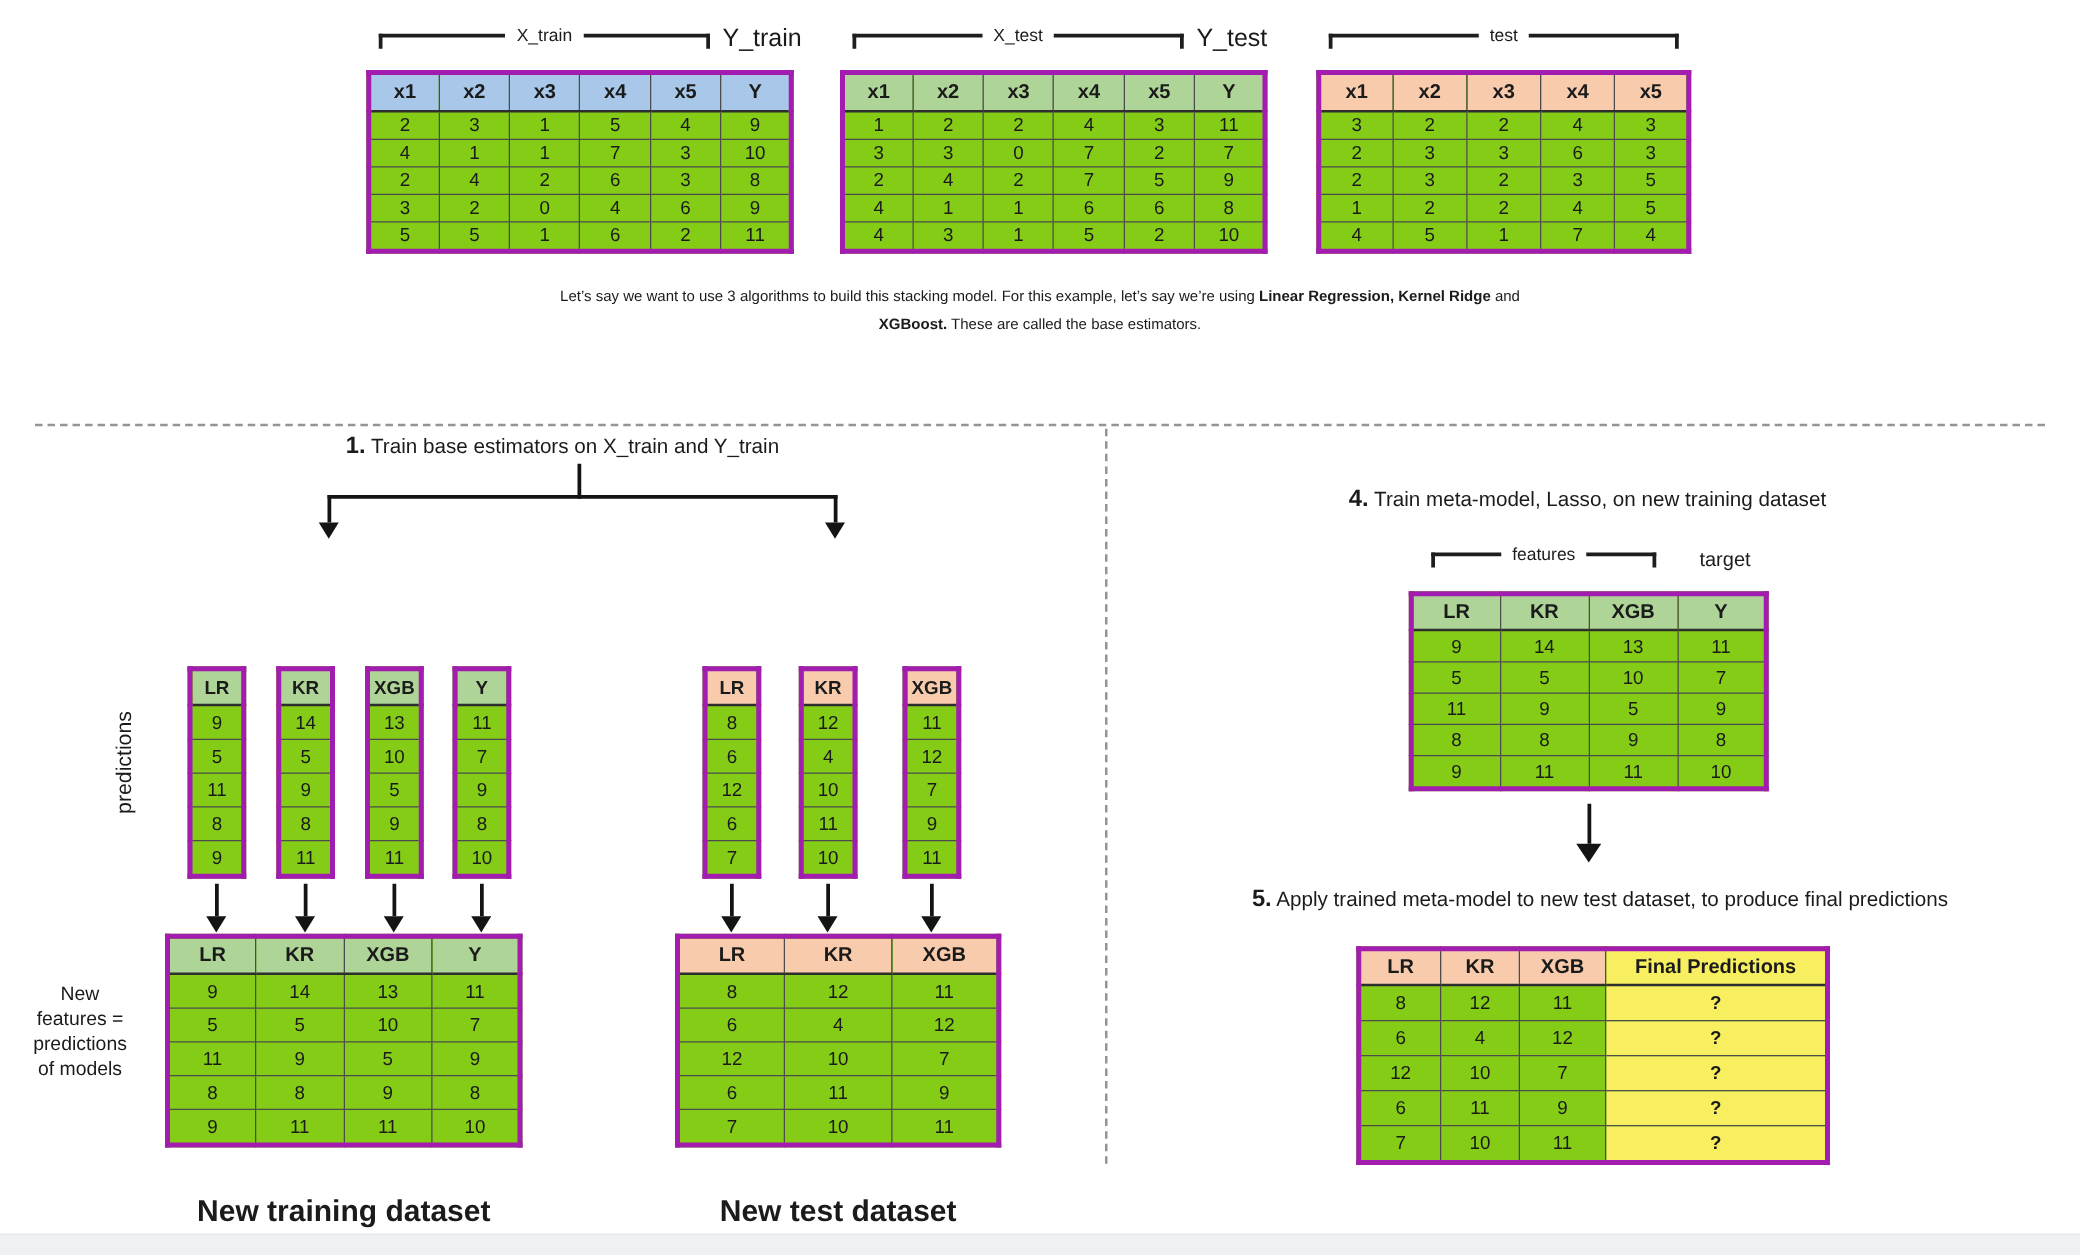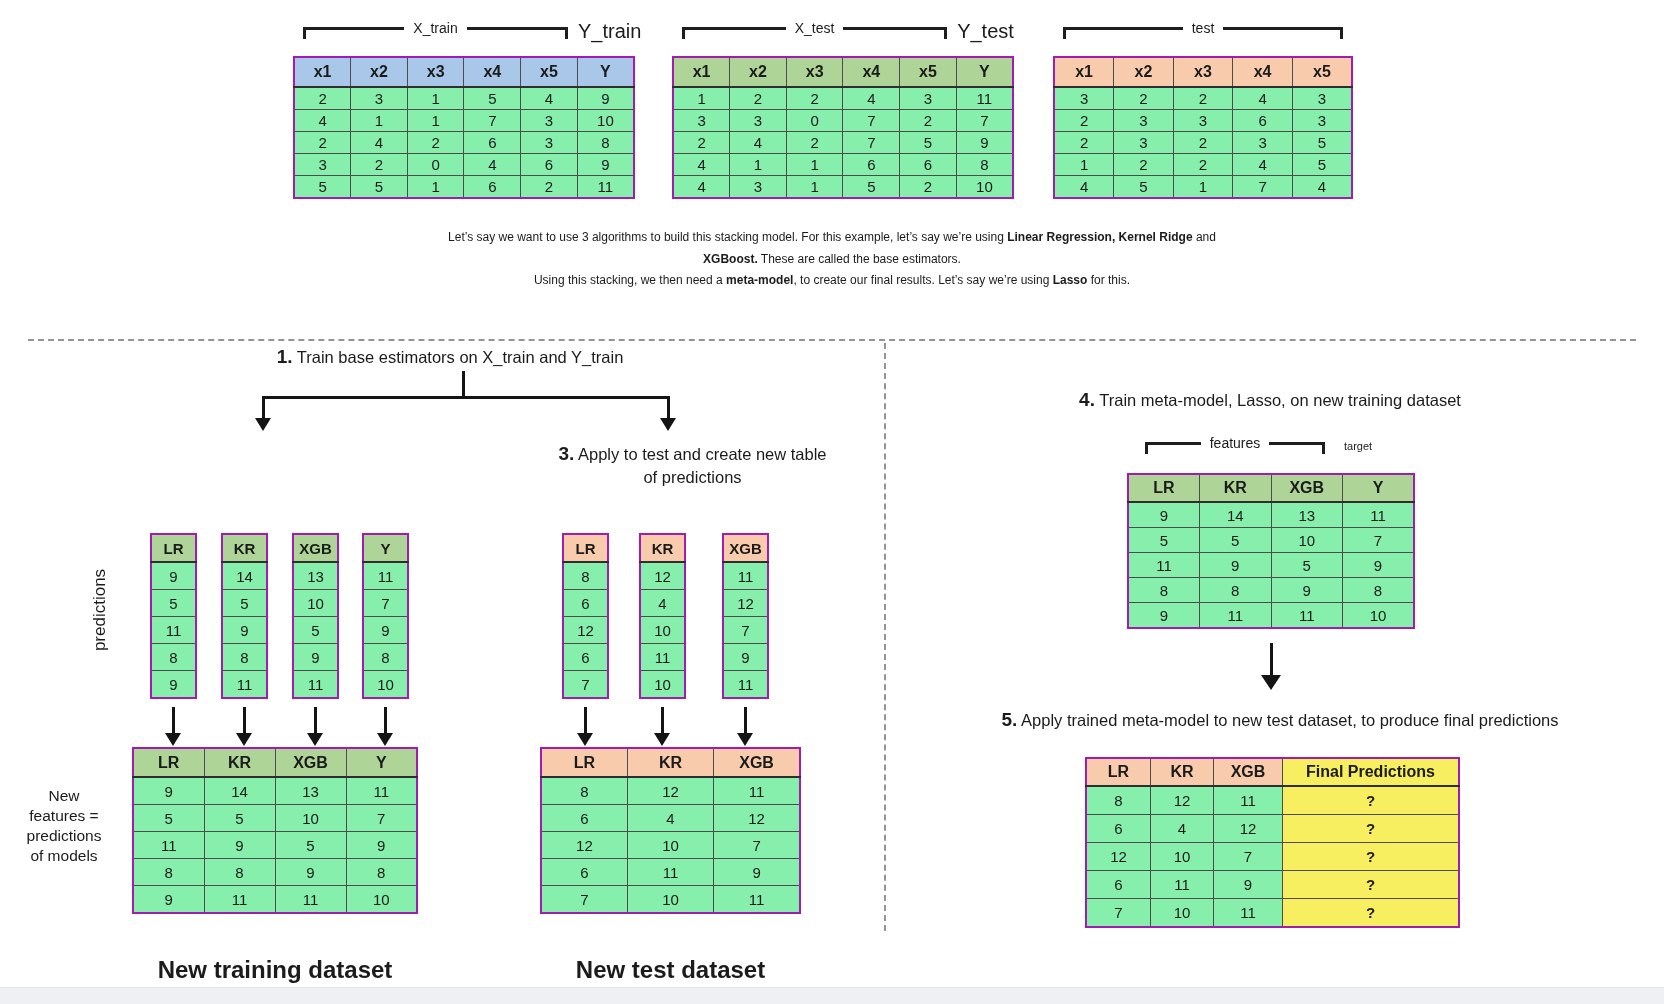--- a/index.html
+++ b/index.html
@@ -1,21 +1,21 @@
 <!DOCTYPE html>
 <html><head>
 <meta charset="utf-8">
 <style>
   html,body{margin:0;padding:0;background:#fff;}
   #page{position:relative;width:1664px;height:1004px;background:#ffffff;
         font-family:"Liberation Sans", sans-serif;color:#1b1b1b;overflow:hidden;}
   .abs{position:absolute;}
 
   
-  table.dtable{border-collapse:collapse;table-layout:fixed;border:2px solid #a21caf;background:#86efac;}
+  table.dtable{border-collapse:collapse;table-layout:fixed;border:4px solid #a21caf;background:#84cc16;}
   table.dtable th, table.dtable td{border:1px solid #4c4c4c;text-align:center;padding:0;overflow:hidden;}
   table.dtable th{font-weight:bold;font-size:16px;height:28px;border-bottom:2px solid #2e2e2e;}
   table.dtable td{font-size:15px;height:21px;}
   table.toptable{width:342px;}
   table.toptable5{width:300px;}
   .hdr-blue th{background:#a9c7e8;}
   .hdr-green th{background:#aed597;}
   .hdr-orange th{background:#f8cbad;}
 
   table.strip{width:47px;}
@@ -264,44 +264,39 @@
             <td>7</td>
             <td>4</td>
           </tr>
         </tbody>
       </table>
   </div>
 
   <div class="abs intro">
     <div><span>Let’s say we want to use 3 algorithms to build this stacking model. For this example, let’s say we’re using </span><span class="bd">Linear Regression, Kernel Ridge</span><span> and</span></div>
     <div><span class="bd">XGBoost.</span><span> These are called the base estimators.</span></div>
-    <div><span>Using this stacking, we then need a </span><span class="bd">meta-model</span><span>, to create our final results. Let’s say we’re using </span><span class="bd">Lasso</span><span> for this.</span></div>
   </div>
 
   <div class="abs h-dash"></div>
   <div class="abs v-dash"></div>
 
   <div class="abs step" style="left:230px;top:345px;width:440px">
     <span class="snum">1.</span><span> Train base estimators on X_train and Y_train</span>
   </div>
   <div class="line" style="left:462px;top:371px;width:3px;height:28px"></div>
   <div class="line" style="left:262px;top:396px;width:408px;height:3px"></div>
   <div class="darrow" style="left:255px;top:396px">
       <div class="stem h22"></div>
       <div class="head"></div>
     </div>
   <div class="darrow" style="left:660px;top:396px">
       <div class="stem h22"></div>
       <div class="head"></div>
     </div>
 
-  <div class="abs step" style="left:505px;top:442px;width:375px">
-    <div><span class="snum">3.</span><span> Apply to test and create new table</span></div>
-    <div>of predictions</div>
-  </div>
 
   <div class="abs rot-label" style="left:30px;top:600px;width:140px">predictions</div>
 
   <table class="abs dtable strip hdr-green" style="left:150px;top:533px">
       <thead>
         <tr>
           <th>LR</th>
         </tr>
       </thead>
       <tbody>
@@ -590,21 +585,21 @@
     <span class="snum">4.</span><span> Train meta-model, Lasso, on new training dataset</span>
   </div>
 
   <div class="abs" style="left:1135px;top:442px;width:200px">
     <div class="bracket b-full">
       <span class="b-end b-left"></span>
       <span class="b-label">features</span>
       <span class="b-end b-right"></span>
     </div>
   </div>
-  <div class="abs" style="left:1344px;top:440px;width:72px;font-size:11px">target</div>
+  <div class="abs" style="left:1344px;top:440px;width:72px;text-align:center;font-size:16px">target</div>
 
   <table class="abs dtable meta hdr-green" style="left:1127px;top:473px">
       <thead>
         <tr>
           <th>LR</th>
           <th>KR</th>
           <th>XGB</th>
           <th>Y</th>
         </tr>
       </thead>

